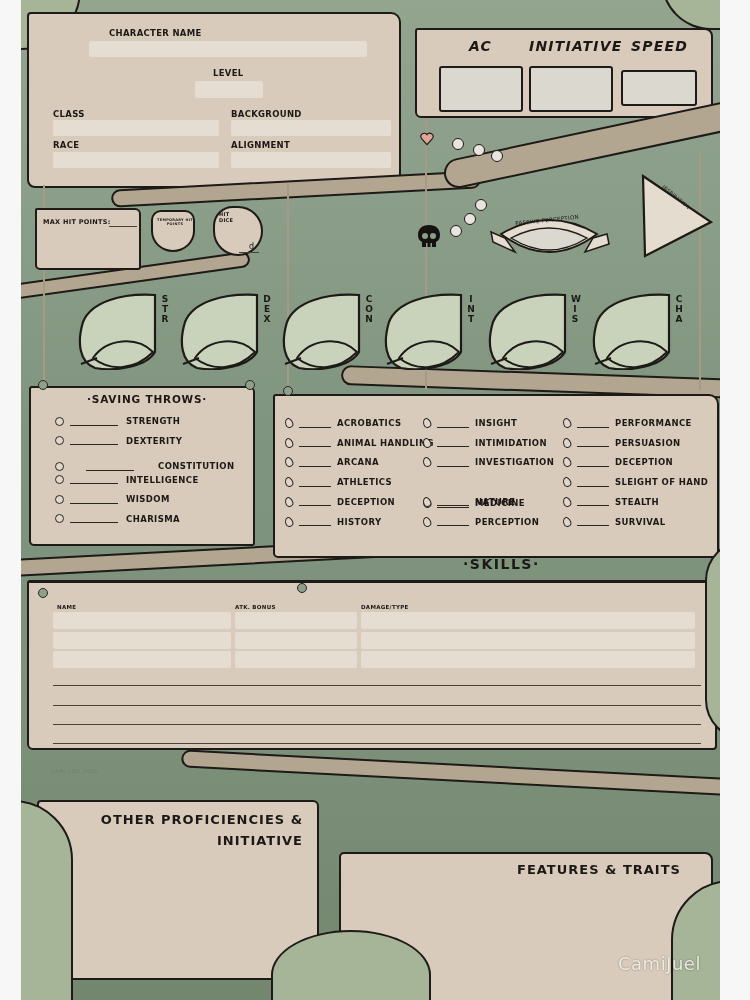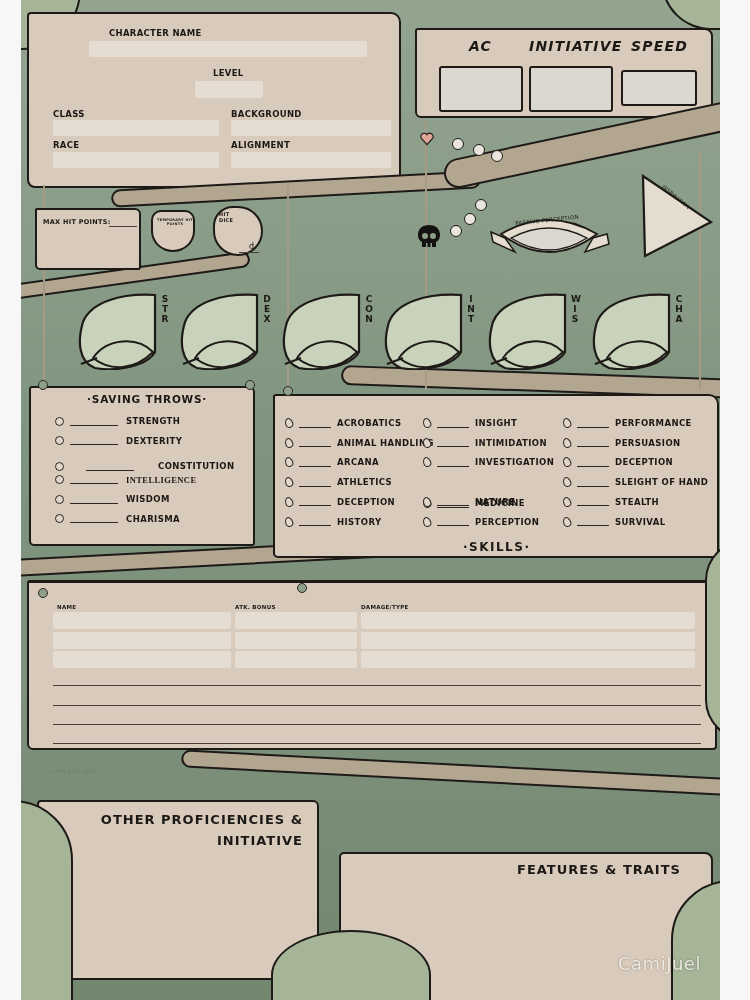--- a/index.html
+++ b/index.html
@@ -195,21 +195,21 @@
       <div class="row" style="top:19.5px;">
           <div class="circ"></div>
           <div class="uline"></div>
           <span class="skname">DEXTERITY</span>
         </div>
       <div class="row" style="top:45px;gap:16px;">
           <div class="circ"></div>
           <div class="uline"></div>
           <span class="skname">CONSTITUTION</span>
         </div>
-      <div class="row" style="top:58.5px;font-family:Liberation Serif, serif;">
+      <div class="row" style="top:58.5px;">
           <div class="circ"></div>
           <div class="uline"></div>
           <span class="skname">INTELLIGENCE</span>
         </div>
       <div class="row" style="top:78px;">
           <div class="circ"></div>
           <div class="uline"></div>
           <span class="skname">WISDOM</span>
         </div>
       <div class="row" style="top:97.5px;">
@@ -310,21 +310,21 @@
           <div class="seed"></div>
           <div class="sline"></div>
           <span class="skname">STEALTH</span>
         </div>
       <div class="row" style="top:98.5px;">
           <div class="seed"></div>
           <div class="sline"></div>
           <span class="skname">SURVIVAL</span>
         </div>
     </div>
-    <span class="lbl" style="left:188px;top:144px;font-size:12px;letter-spacing:1.5px;">·SKILLS·</span>
+    <span class="lbl" style="left:188px;top:160px;font-size:14px;letter-spacing:1.5px;">·SKILLS·</span>
   </div>
 
   <div class="parch" style="left:6px;top:580px;width:690px;height:170px;border-radius:3px 8px 4px 6px;border-top-width:3px;">
     <span class="lbl" style="left:28px;top:21px;font-size:5.5px;">NAME</span>
     <span class="lbl" style="left:206px;top:21px;font-size:5.5px;">ATK. BONUS</span>
     <span class="lbl" style="left:332px;top:21px;font-size:5.5px;">DAMAGE/TYPE</span>
 
     <div class="field" style="left:24px;top:29px;width:178px;height:17px;"></div>
     <div class="field" style="left:206px;top:29px;width:122px;height:17px;"></div>
     <div class="field" style="left:332px;top:29px;width:334px;height:17px;"></div>

